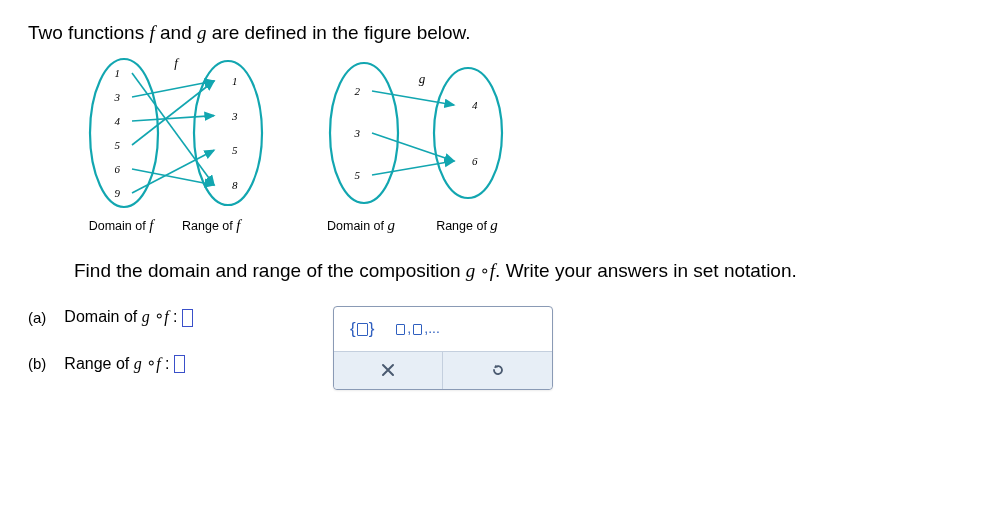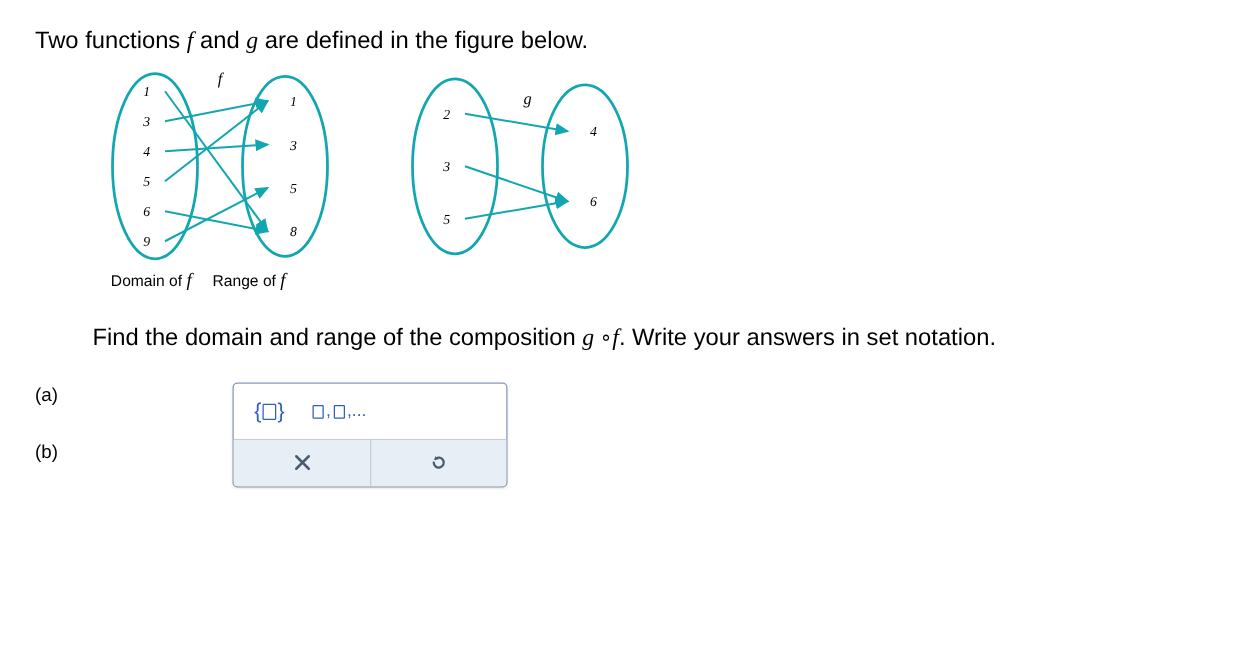--- a/index.html
+++ b/index.html
@@ -20,21 +20,21 @@
       gap: 40px;
       margin: 6px 0 22px 48px;
     }
     .diagram { position: relative; }
     svg { display: block; }
     .caption-row {
       display: flex;
       font-size: 12.5px;
       font-family: Arial, sans-serif;
       color: #000;
-      gap: 4px;
+      gap: 16px;
       margin-top: 2px;
     }
     .caption-row .cap1 { width: 90px; text-align: center; }
     .caption-row .cap2 { width: 90px; }
     .caption-row-g .cap1 { width: 90px; text-align: center; }
     .caption-row-g .cap2 { width: 90px; text-align: center; }
     .question { margin-bottom: 22px; margin-left: 46px; }
     .parts-wrap {
       display: flex;
       align-items: flex-start;
@@ -163,34 +163,48 @@
     <line x1="56" y1="38" x2="138" y2="52" stroke="#12a6b0" stroke-width="1.6" marker-end="url(#arrg)"></line>
         <line x1="56" y1="80" x2="138" y2="108" stroke="#12a6b0" stroke-width="1.6" marker-end="url(#arrg)"></line>
         <line x1="56" y1="122" x2="138" y2="108" stroke="#12a6b0" stroke-width="1.6" marker-end="url(#arrg)"></line>
         <text x="44" y="42" text-anchor="end" font-size="11" font-family="Times New Roman" font-style="italic">2</text>
         <text x="44" y="84" text-anchor="end" font-size="11" font-family="Times New Roman" font-style="italic">3</text>
         <text x="44" y="126" text-anchor="end" font-size="11" font-family="Times New Roman" font-style="italic">5</text>
         <text x="156" y="56" font-size="11" font-family="Times New Roman" font-style="italic">4</text>
         <text x="156" y="112" font-size="11" font-family="Times New Roman" font-style="italic">6</text>
         <text x="106" y="30" text-anchor="middle" font-size="13" font-family="Times New Roman" font-style="italic">g</text>
       </svg>
+    <div class="caption-row caption-row-g">
+      <div class="cap1">
+        <span>Domain of </span><span class="flabel">g</span>
+      </div>
+      <div class="cap2">
+        <span>Range of </span><span class="flabel">g</span>
+      </div>
+    </div>
   </div>
 </div>
 
 <p class="question">
   <span>Find the domain and range of the composition </span><span class="ital">g</span><span class="circ"> ∘</span><span class="ital">f</span><span>. Write your answers in set notation.</span>
 </p>
 
 <div class="parts-wrap">
   <div class="parts">
     <div class="part-row">
       <span class="part-label">(a)</span>
+      <span>
+        <span>Domain of </span><span class="ital">g</span><span class="circ"> ∘</span><span class="ital">f</span><span> : </span><span class="answer-input"></span>
+      </span>
     </div>
     <div class="part-row">
       <span class="part-label">(b)</span>
+      <span>
+        <span>Range of </span><span class="ital">g</span><span class="circ"> ∘</span><span class="ital">f</span><span> : </span><span class="answer-input"></span>
+      </span>
     </div>
   </div>
 
   <div class="toolbox">
     <div class="toolbox-top">
       <span class="tb-btn braces">{<span class="glyph-small-box2"></span>}</span>
       <span class="tb-btn comma-seq"><span class="glyph-small-box"></span>,<span class="glyph-small-box"></span>,...</span>
     </div>
     <div class="toolbox-bottom">
       <div class="half">

